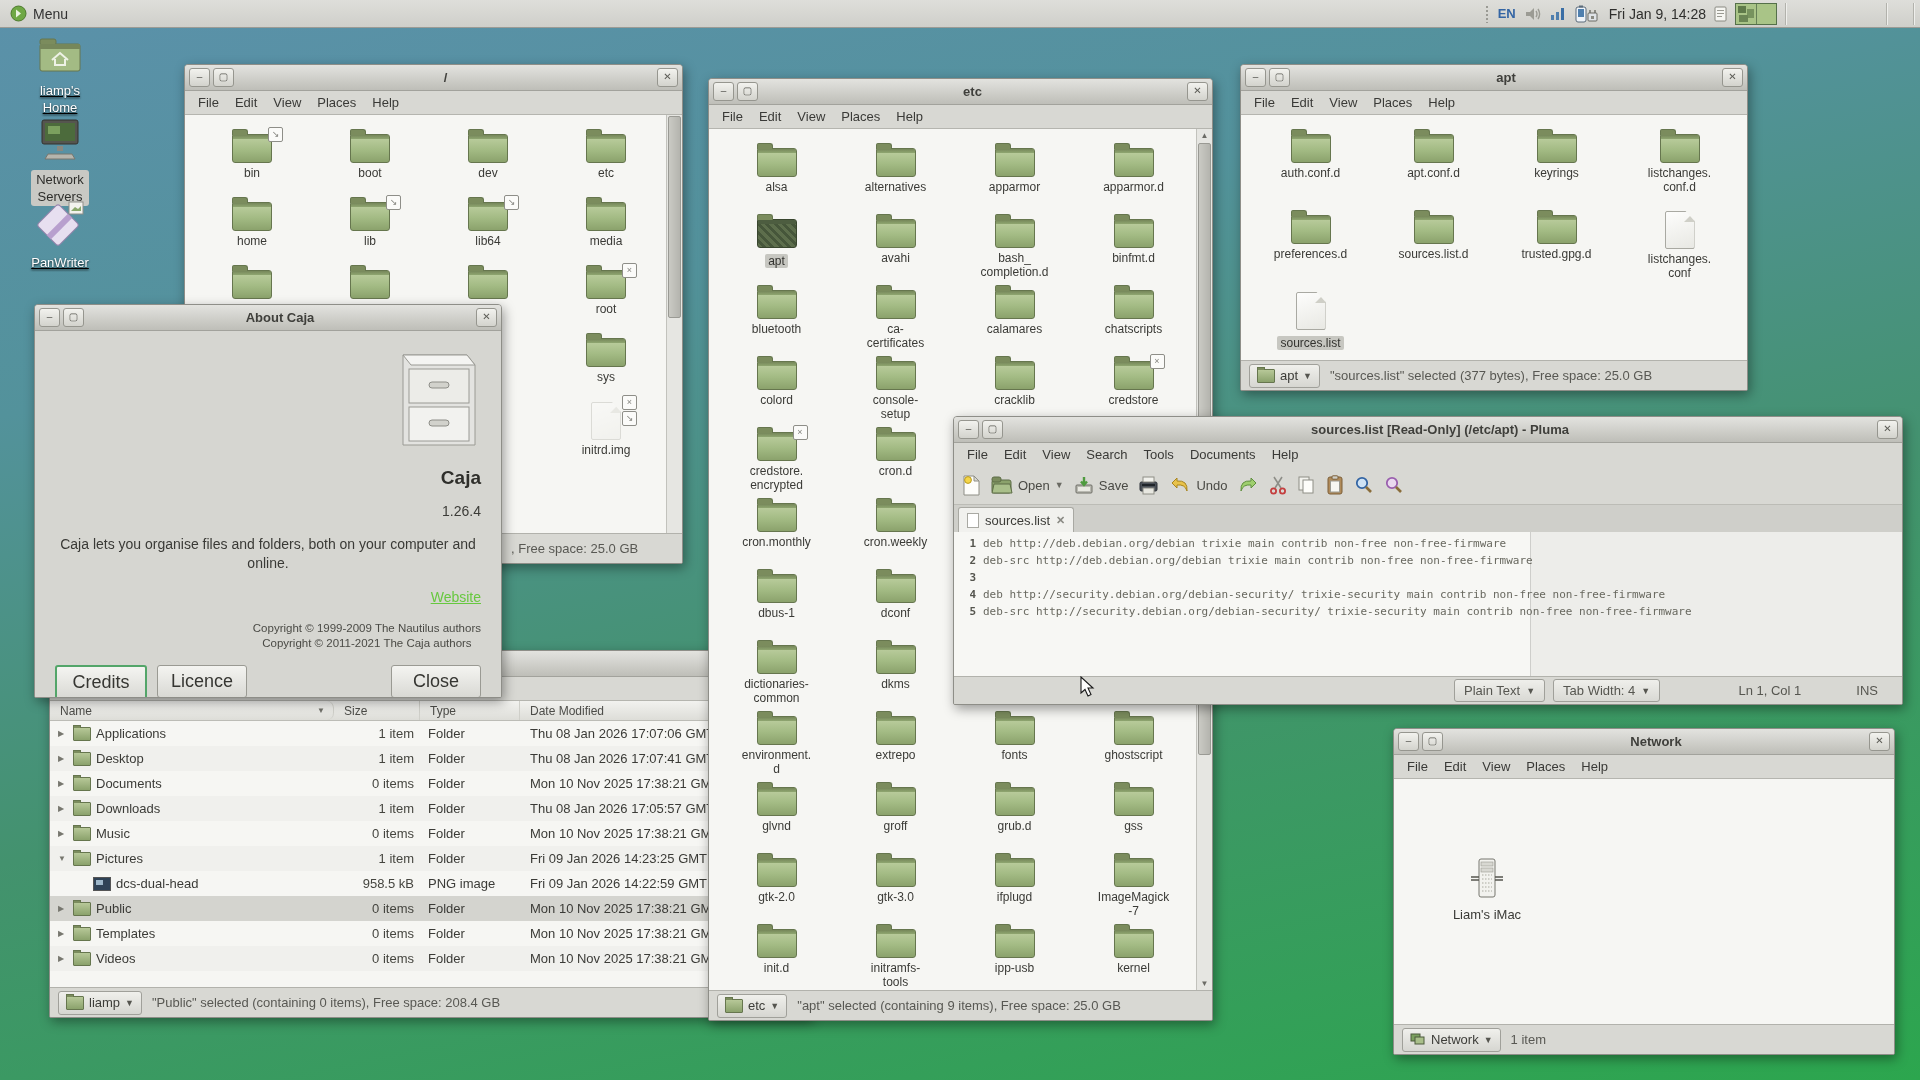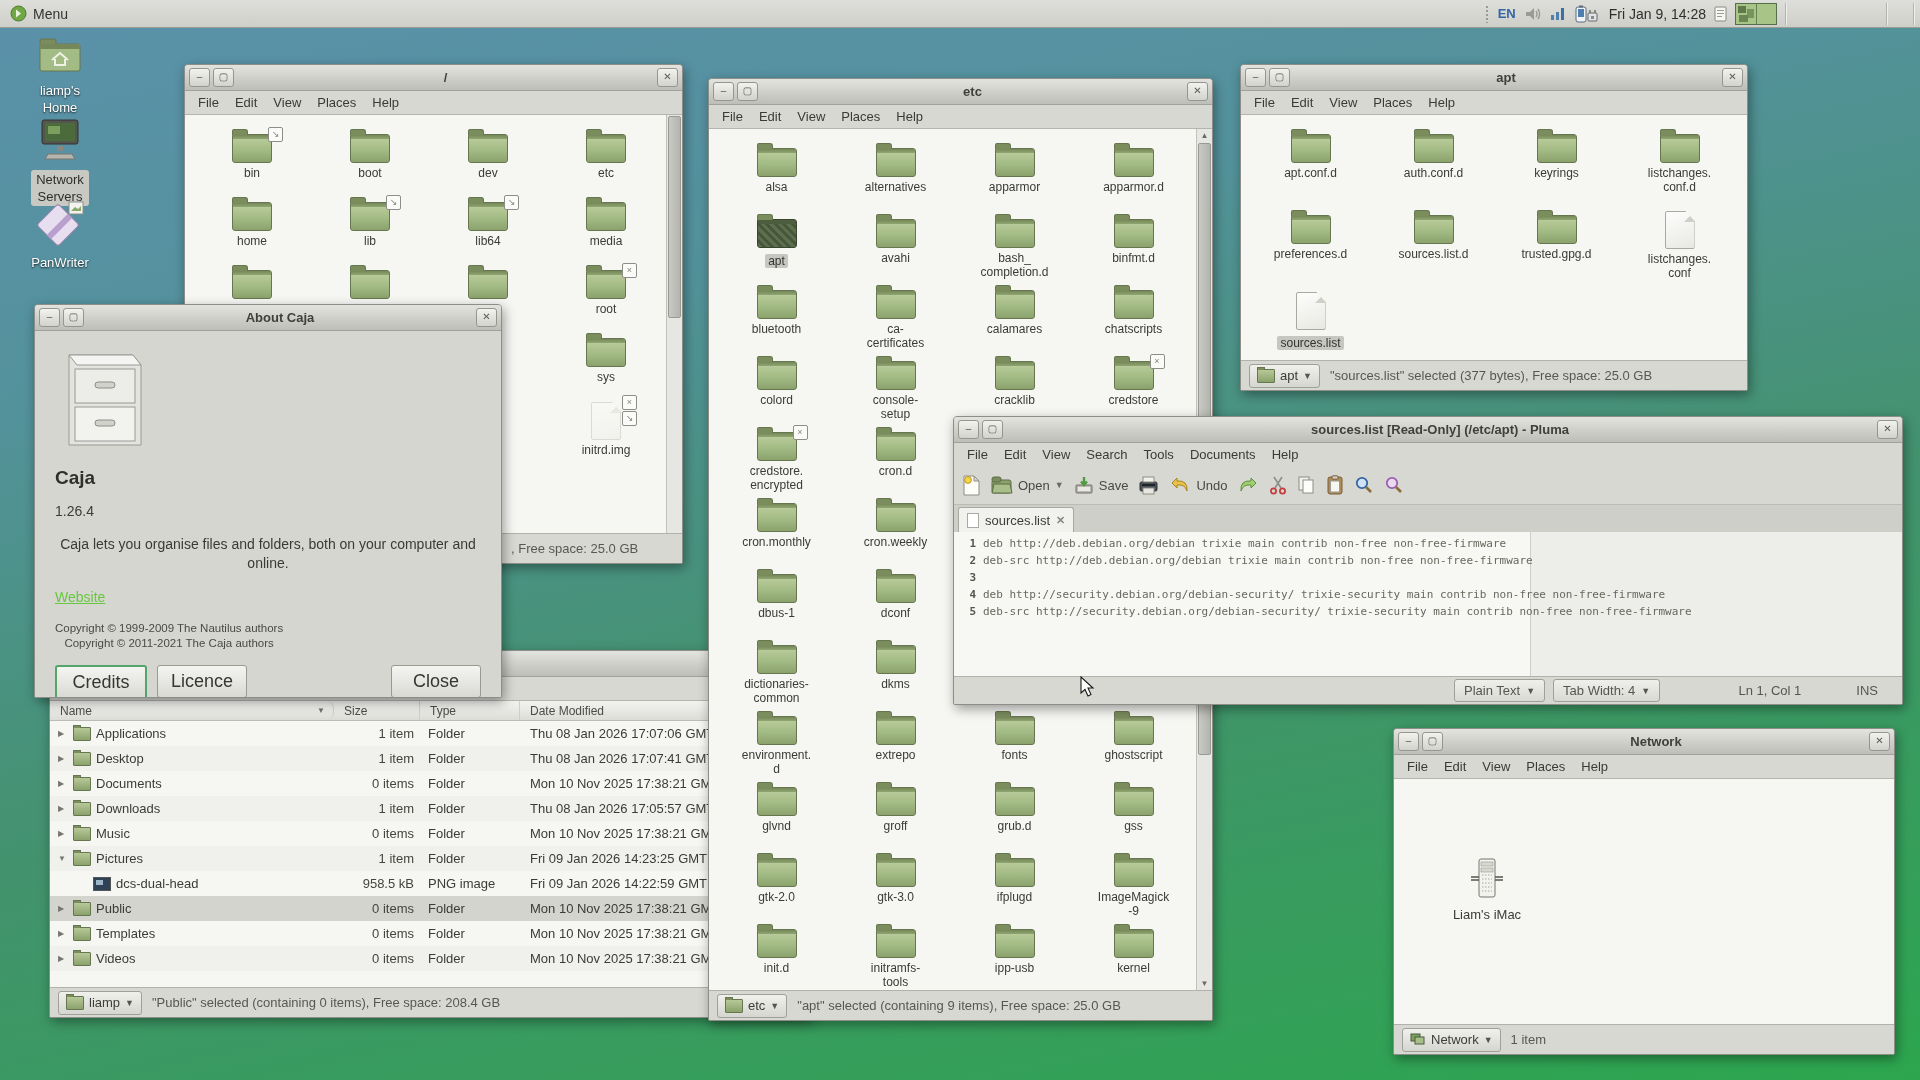--- a/index.html
+++ b/index.html
@@ -11,21 +11,21 @@
     border-bottom:1px solid #9b9b95;display:flex;align-items:center;z-index:90;font-size:14px;color:#333;}
   .panel .menu-btn{display:flex;align-items:center;gap:6px;padding:0 10px;height:100%;}
   .panel-right{margin-left:auto;display:flex;align-items:center;gap:8px;height:100%;}
   .kb-layout{color:#3465a4;font-weight:bold;font-size:13px;}
   .clock{font-size:14px;color:#2e2e2c;}
   .handle{width:5px;height:18px;background-image:radial-gradient(#9a9a94 1px,transparent 1px);background-size:4px 4px;}
   .sep{width:1px;height:22px;background:#b2b2ac;box-shadow:1px 0 0 #efefec;}
   .panel-tail{width:120px;height:100%;display:flex;align-items:center;gap:26px;justify-content:flex-end;padding-right:6px;}
 
   
-  .desk-ic{position:absolute;width:96px;text-align:center;z-index:1;}
+  .desk-ic{position:absolute;width:96px;text-align:center;z-index:1;text-decoration:underline;}
   .desk-ic .dlabel{margin-top:4px;font-size:13px;line-height:17px;color:#fff;text-shadow:0 1px 2px rgba(0,0,0,.85);white-space:pre-line;}
   .desk-ic .dlabel.sel{display:inline-block;background:#c9c9c4;color:#2e2e2b;text-shadow:none;border-radius:3px;padding:1px 5px;}
 
   
   .win{position:absolute;background:#d8d8d3;border:1px solid #8e8e88;border-radius:4px 4px 2px 2px;
     box-shadow:2px 4px 12px rgba(0,0,0,.38);display:flex;flex-direction:column;overflow:hidden;}
   .titlebar{height:25px;flex:0 0 25px;background:linear-gradient(#e3e3df,#bebeb8);border-bottom:1px solid #a2a29c;
     display:flex;align-items:center;padding:0 4px;gap:3px;}
   .tb-title{flex:1;text-align:center;font-size:13px;font-weight:bold;color:#3f3f3b;overflow:hidden;white-space:nowrap;}
   .tb-btn{width:19px;height:17px;border:1px solid #96968f;border-radius:3px;background:linear-gradient(#f2f2ee,#d3d3cd);
@@ -97,21 +97,21 @@
   .eline{display:flex;position:relative;}
   .lnum{width:22px;text-align:right;padding-right:7px;color:#55554e;font-weight:bold;flex:0 0 22px;}
   .ltext{white-space:pre;color:#68685f;}
   .pstatus{height:27px;flex:0 0 27px;background:#d8d8d3;border-top:1px solid #b2b2ac;display:flex;align-items:center;
     gap:8px;padding:0 10px;font-size:13px;color:#56565l;color:#565650;}
   .pill{border:1px solid #a0a09a;border-radius:3px;height:21px;display:flex;align-items:center;gap:6px;padding:0 9px;
     background:linear-gradient(#efefeb,#d9d9d4);}
   .pstat-right{margin-left:auto;display:flex;gap:55px;align-items:center;padding-right:14px;}
 
   
-  .about-body{flex:1;background:#d6d6d1;display:flex;flex-direction:column;align-items:flex-start;text-align:center;padding:14px 20px 12px;}
+  .about-body{flex:1;background:#d6d6d1;display:flex;flex-direction:column;align-items:flex-end;text-align:center;padding:14px 20px 12px;}
   .app-name{font-size:19px;font-weight:bold;color:#2f2f2b;margin-top:14px;}
   .app-ver{font-size:14px;color:#3c3c38;margin-top:14px;}
   .app-desc{font-size:14px;color:#3a3a36;margin-top:16px;line-height:19px;}
   .weblink{color:#67c83f;font-size:14px;margin-top:16px;text-decoration:underline;}
   .copyr{font-size:11.5px;color:#4a4a45;line-height:15px;margin-top:16px;}
   .btnrow{display:flex;width:100%;gap:10px;margin-top:auto;padding-top:14px;}
   .gbtn{min-width:88px;height:31px;border:1px solid #9a9a93;border-radius:3px;background:linear-gradient(#f4f4f1,#d9d9d4);
     font-size:18px;color:#36363@;color:#363632;display:flex;align-items:center;justify-content:center;}
   .gbtn.focus{border:2px solid #53a569;}
   .gbtn.close{margin-left:auto;}
@@ -709,21 +709,21 @@
           <div class="ic-wrap">
             <div class="folder-ic"></div>
           </div>
           <div class="glabel">ifplugd</div>
         </div>
         <div class="cell">
           <div class="ic-wrap">
             <div class="folder-ic"></div>
           </div>
           <div class="glabel">ImageMagick
--9</div>
+-7</div>
         </div>
         <div class="cell">
           <div class="ic-wrap">
             <div class="folder-ic"></div>
           </div>
           <div class="glabel">init.d</div>
         </div>
         <div class="cell">
           <div class="ic-wrap">
             <div class="folder-ic"></div>
@@ -773,27 +773,27 @@
       <span class="menu-item">View</span>
       <span class="menu-item">Places</span>
       <span class="menu-item">Help</span>
     </div>
   <div class="content">
     <div class="icon-grid" style="grid-template-columns:repeat(4,123px);grid-auto-rows:81px;">
         <div class="cell">
           <div class="ic-wrap">
             <div class="folder-ic"></div>
           </div>
+          <div class="glabel">auth.conf.d</div>
+        </div>
+        <div class="cell">
+          <div class="ic-wrap">
+            <div class="folder-ic"></div>
+          </div>
           <div class="glabel">apt.conf.d</div>
-        </div>
-        <div class="cell">
-          <div class="ic-wrap">
-            <div class="folder-ic"></div>
-          </div>
-          <div class="glabel">auth.conf.d</div>
         </div>
         <div class="cell">
           <div class="ic-wrap">
             <div class="folder-ic"></div>
           </div>
           <div class="glabel">keyrings</div>
         </div>
         <div class="cell">
           <div class="ic-wrap">
             <div class="folder-ic"></div>

